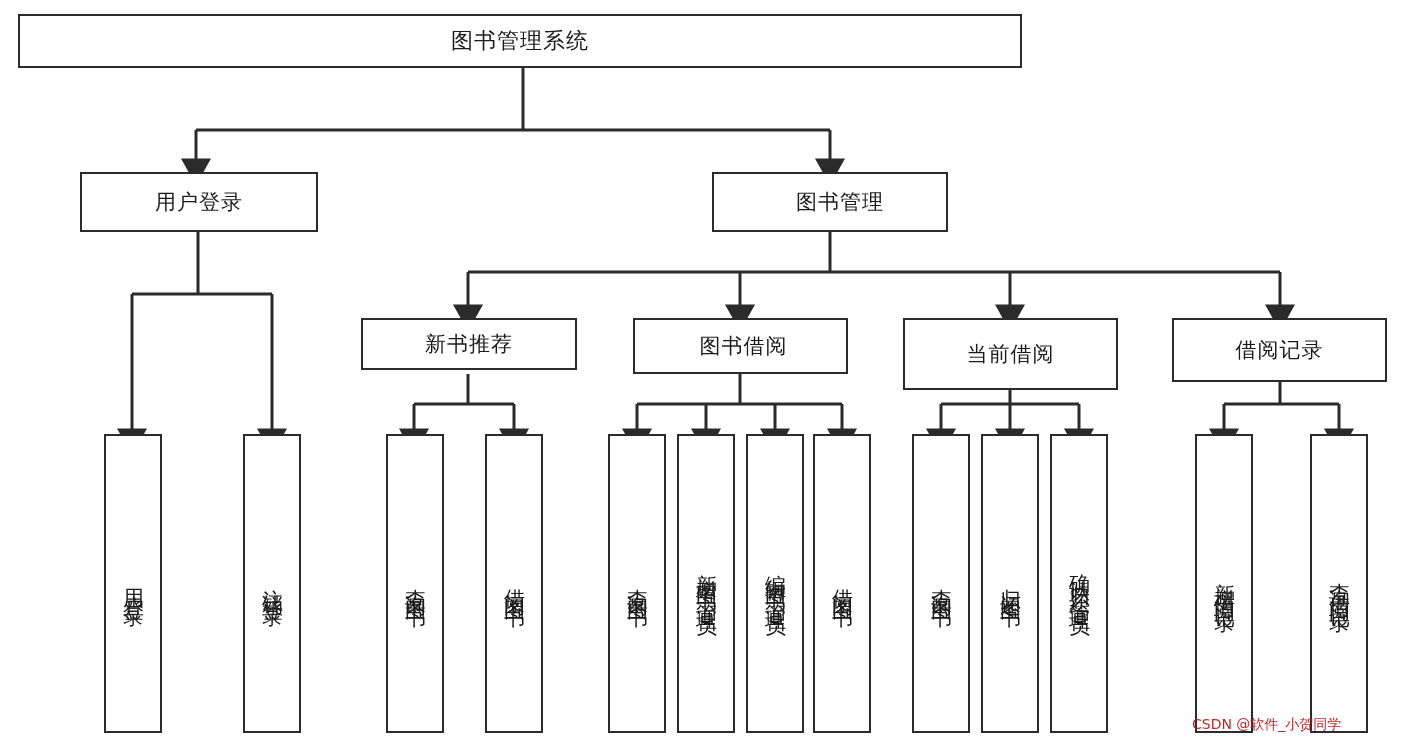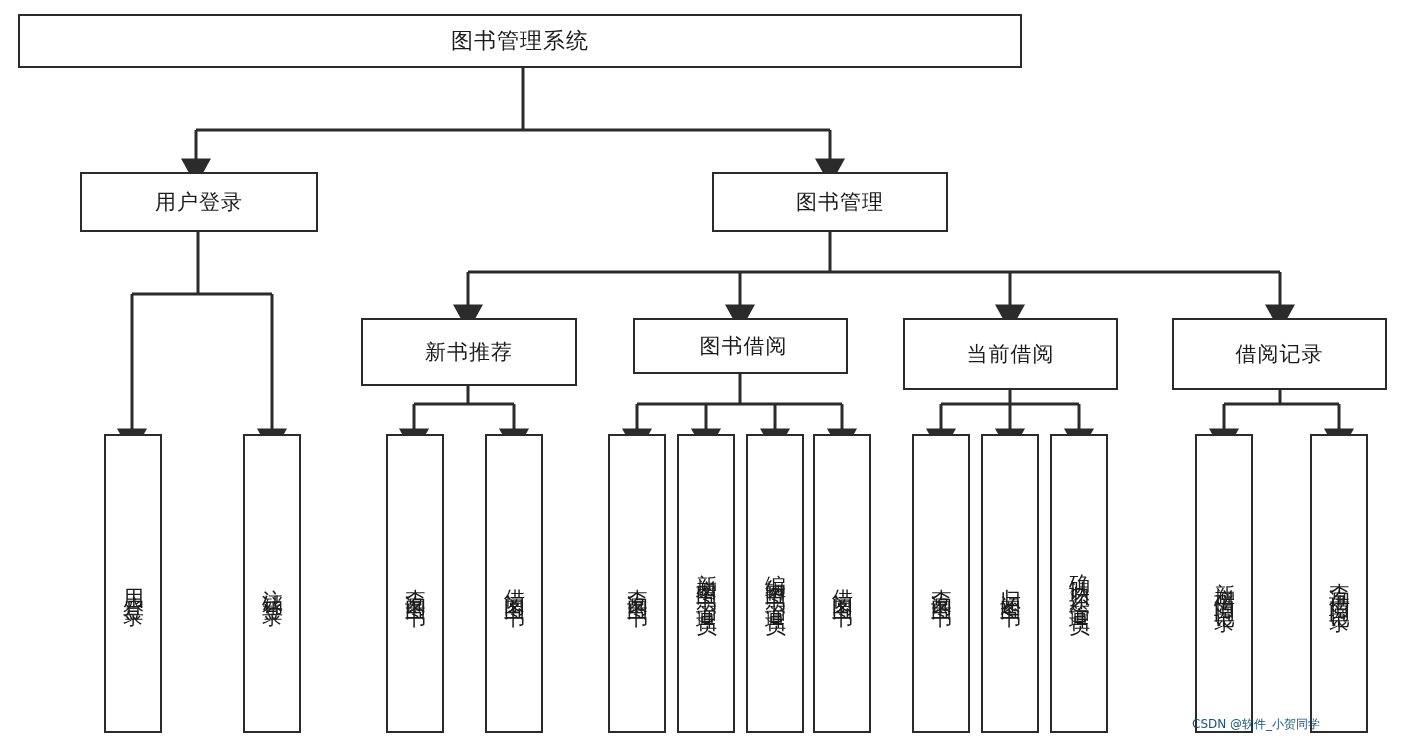--- a/index.html
+++ b/index.html
@@ -49,22 +49,22 @@
     text-orientation: upright;
     letter-spacing: 6px;
     line-height: 1;
     white-space: nowrap;
   }
   .node.root {
     font-size: 22px;
   }
   .watermark {
     position: absolute;
-    color: #0c4a6e;
-    font-size: 12px;
+    color: #b91c1c;
+    font-size: 14px;
     white-space: nowrap;
     opacity: 0.95;
   }
 </style>
 </head>
 <body>
 
 <div id="canvas">
 
   <svg id="wires" viewBox="0 0 1405 747" xmlns="http://www.w3.org/2000/svg">
@@ -122,30 +122,30 @@
     <span>图书管理系统</span>
   </div>
 
   <div class="node h" style="left:80px; top:172px; width:238px; height:60px;">
     <span>用户登录</span>
   </div>
   <div class="node h" style="left:712px; top:172px; width:236px; height:60px;padding-left:20px;">
     <span>图书管理</span>
   </div>
 
-  <div class="node h" style="left:361px; top:318px; width:216px; height:68px;">
+  <div class="node h" style="left:361px; top:318px; width:216px; height:52px;">
     <span>新书推荐</span>
   </div>
   <div class="node h" style="left:633px; top:318px; width:215px; height:56px;padding-left:6px;">
     <span>图书借阅</span>
   </div>
   <div class="node h" style="left:903px; top:318px; width:215px; height:72px;">
     <span>当前借阅</span>
   </div>
-  <div class="node h" style="left:1172px; top:318px; width:215px; height:72px;">
+  <div class="node h" style="left:1172px; top:318px; width:215px; height:64px;">
     <span>借阅记录</span>
   </div>
 
   <div class="node v" style="left:104px; top:434px; width:58px; height:299px;">
     <span class="vtext">用户登录</span>
   </div>
   <div class="node v" style="left:243px; top:434px; width:58px; height:299px;">
     <span class="vtext">注销登录</span>
   </div>
 

